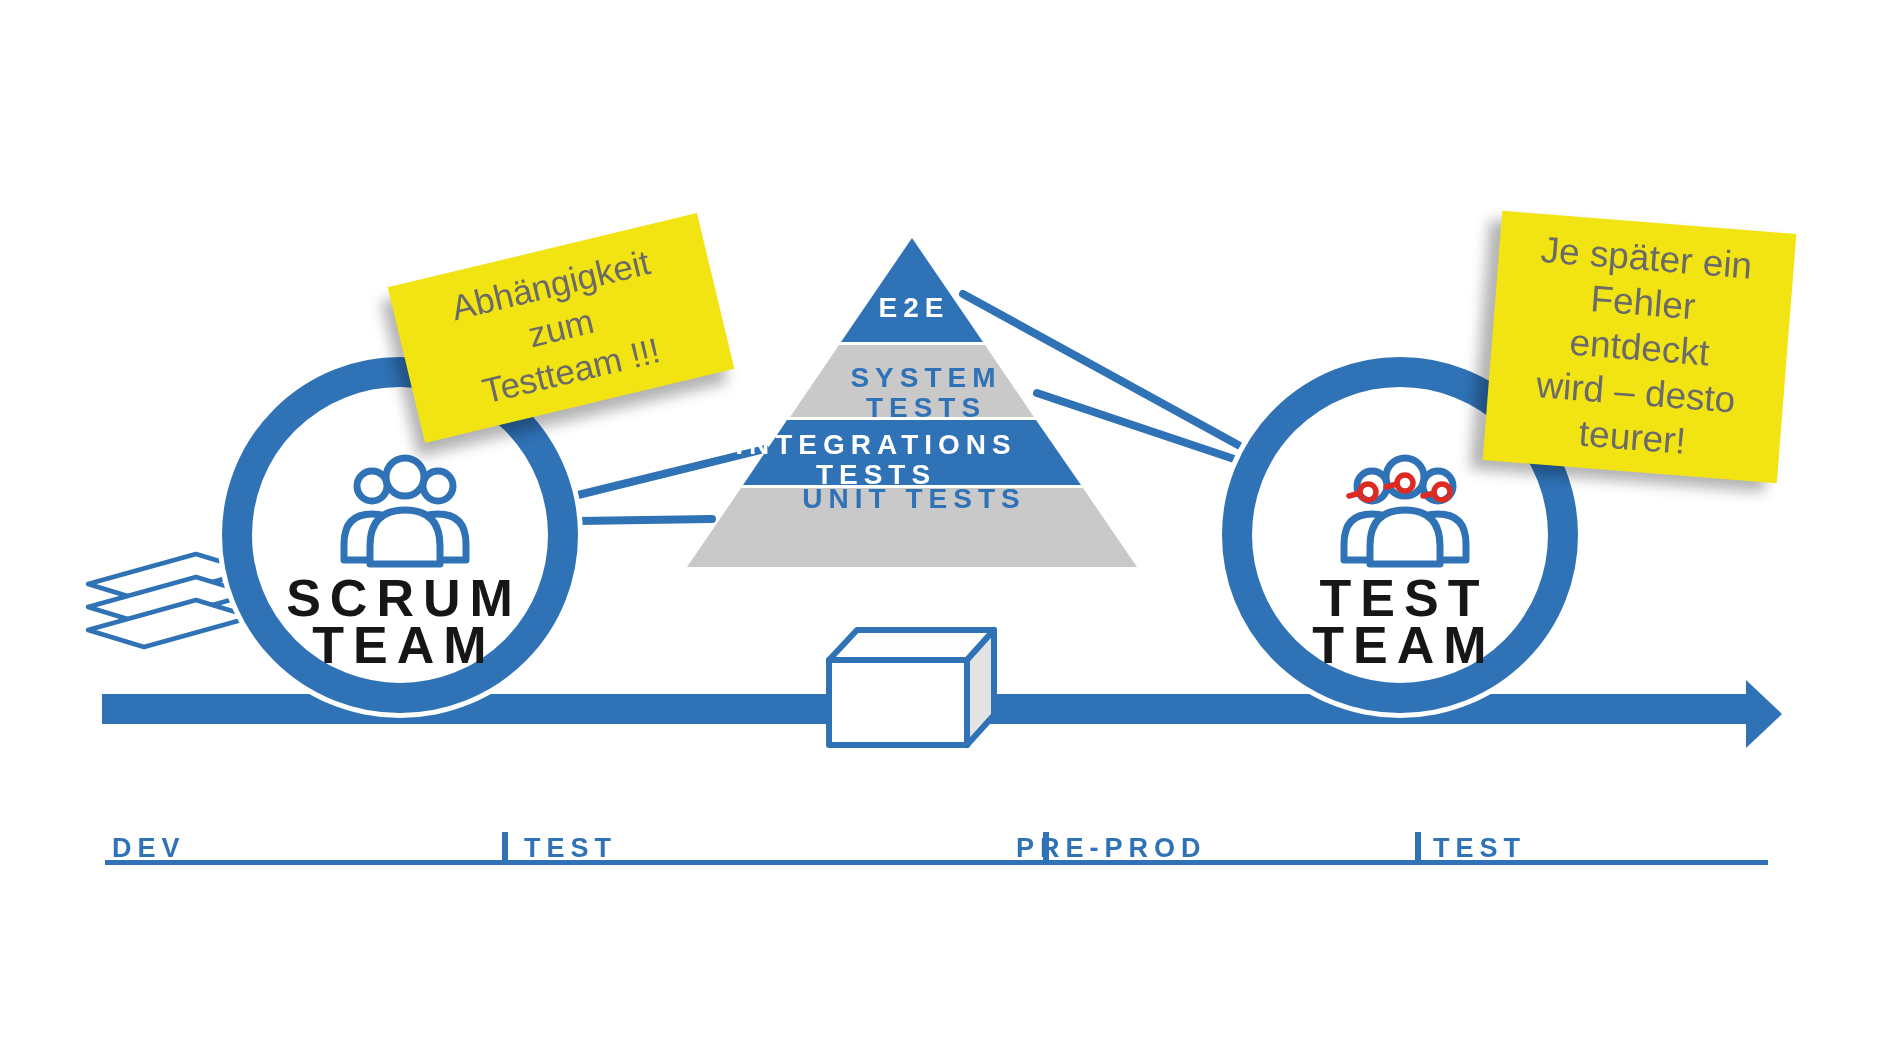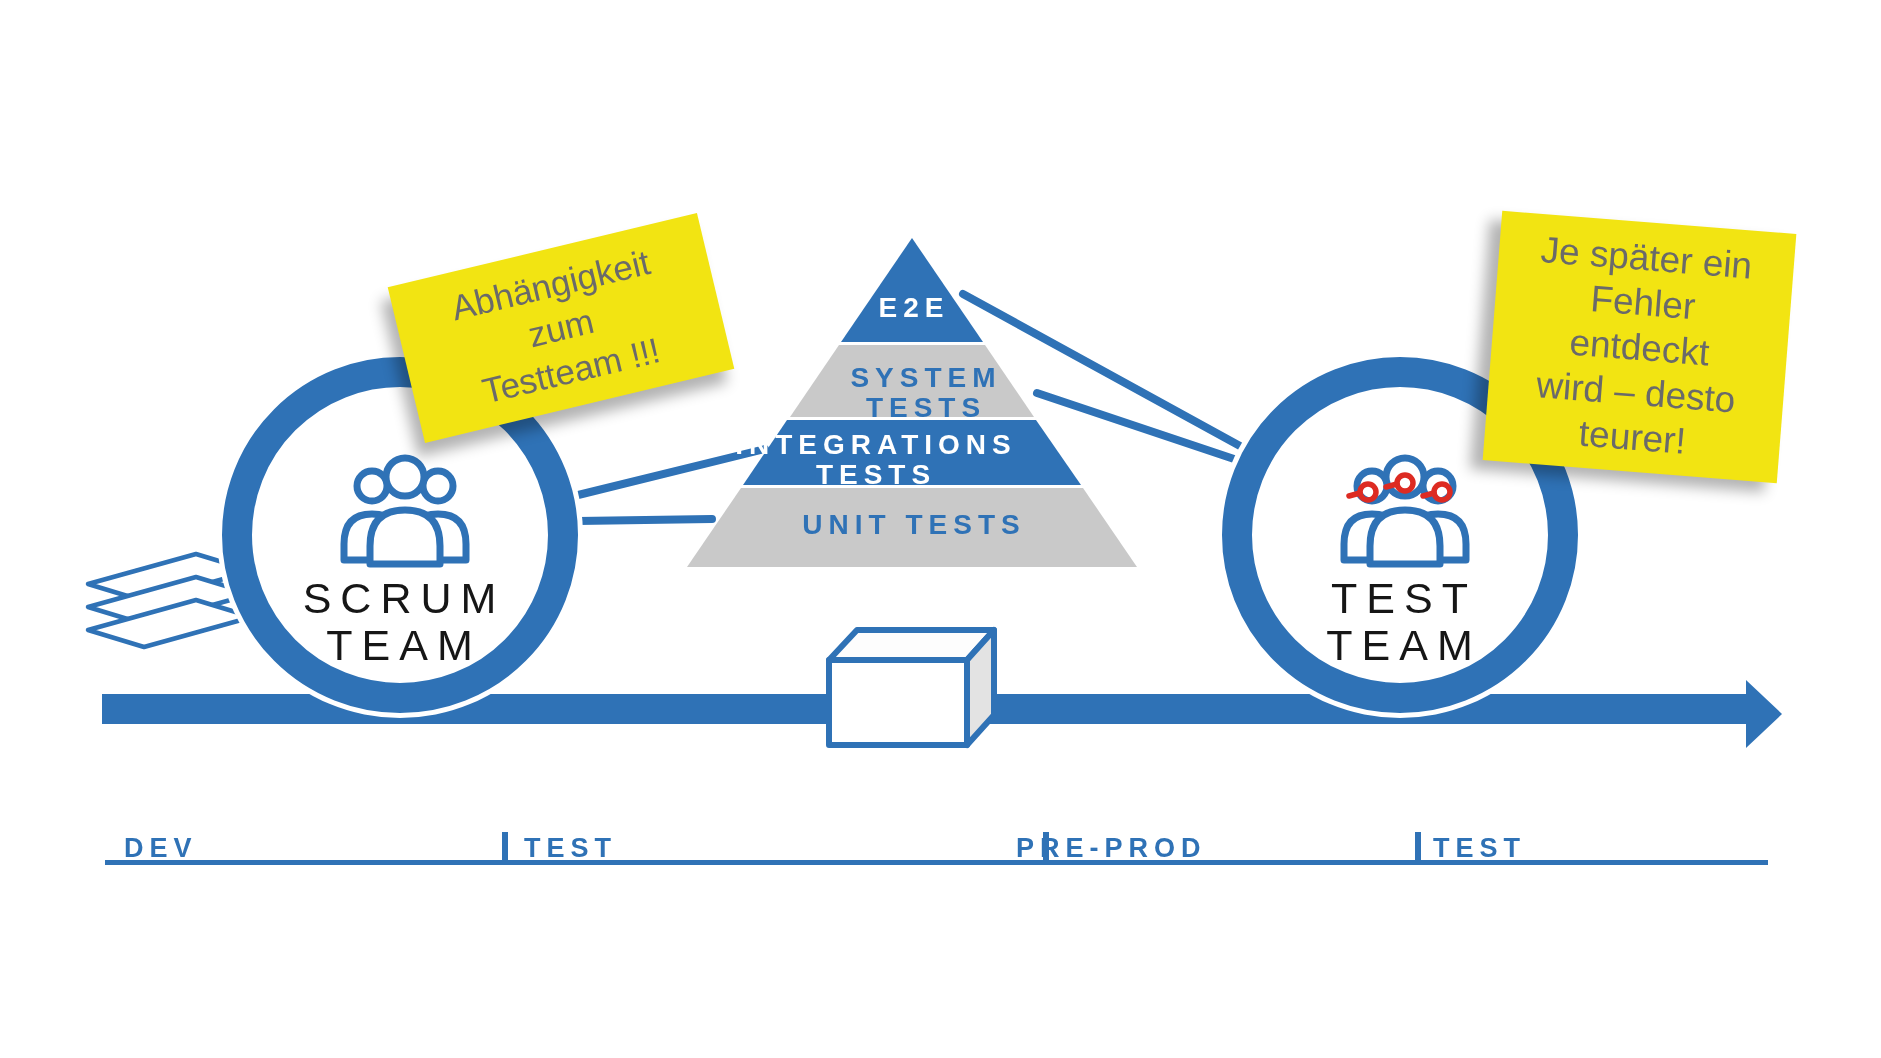--- a/index.html
+++ b/index.html
@@ -13,35 +13,35 @@
     position:absolute;width:296px;height:296px;border:30px solid #2f72b6;border-radius:50%;
     background:#ffffff;box-shadow:0 0 0 5px #ffffff;
   }
   #ring-left{left:222px;top:357px;}
   #ring-right{left:1222px;top:357px;}
   .team-icon{position:absolute;width:150px;height:125px;}
   #icon-scrum{left:330px;top:450px;}
   #icon-test{left:1330px;top:450px;}
   .team-label{
     position:absolute;transform:translateX(-50%);text-align:center;
-    color:#161616;font-weight:normal;font-size:43px;line-height:47px;letter-spacing:9px;white-space:nowrap;
+    color:#161616;font-weight:bold;font-size:52px;line-height:47px;letter-spacing:9px;white-space:nowrap;
   }
   #label-scrum{left:404px;top:575px;}
   #label-test{left:1404px;top:575px;}
   
   .pyr-label{
     position:absolute;transform:translateX(-50%);text-align:center;font-weight:bold;
     white-space:nowrap;letter-spacing:6px;font-size:28px;line-height:30px;
   }
   .pyr-white{color:#ffffff;}
   .pyr-blue{color:#2f72b6;}
   #pl-e2e{left:914px;top:293px;}
   #pl-system{left:914px;top:363px;margin-left:12px;}
   #pl-integrations{left:876px;top:430px;}
-  #pl-unit{left:914px;top:510px;}
+  #pl-unit{left:914px;top:484px;}
   
   .note{
     position:absolute;background:#f2e412;color:#6a6a6a;text-align:center;
     display:flex;flex-direction:column;justify-content:center;
   }
   #note-left{
     left:402px;top:248px;width:318px;height:160px;transform:rotate(-13.5deg);
     font-size:35px;line-height:44px;box-shadow:-10px 12px 14px rgba(0,0,0,0.30);
   }
   #note-right{
@@ -50,21 +50,21 @@
   }
   
   .stage-line{position:absolute;left:105px;top:860px;width:1663px;height:5px;background:#2f72b6;}
   .stage-tick{position:absolute;top:832px;width:6px;height:31px;background:#2f72b6;}
   #tick-test{left:502px;}
   #tick-preprod{left:1043px;}
   #tick-prod{left:1415px;}
   .stage-label{
     position:absolute;top:833px;color:#2f72b6;font-weight:bold;font-size:27px;letter-spacing:6px;white-space:nowrap;
   }
-  #stage-dev{left:124px;}
+  #stage-dev{left:112px;}
   #stage-test{left:524px;}
   #stage-preprod{left:1016px;}
   #stage-prod{left:1433px;}
 </style>
 </head>
 <body>
 
 <div id="canvas">
 
   <svg width="1881" height="1058" viewBox="0 0 1881 1058">

